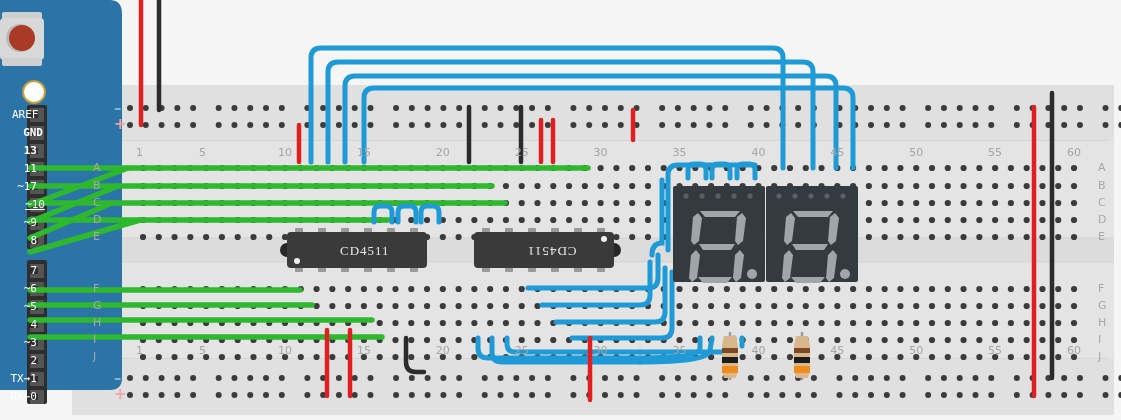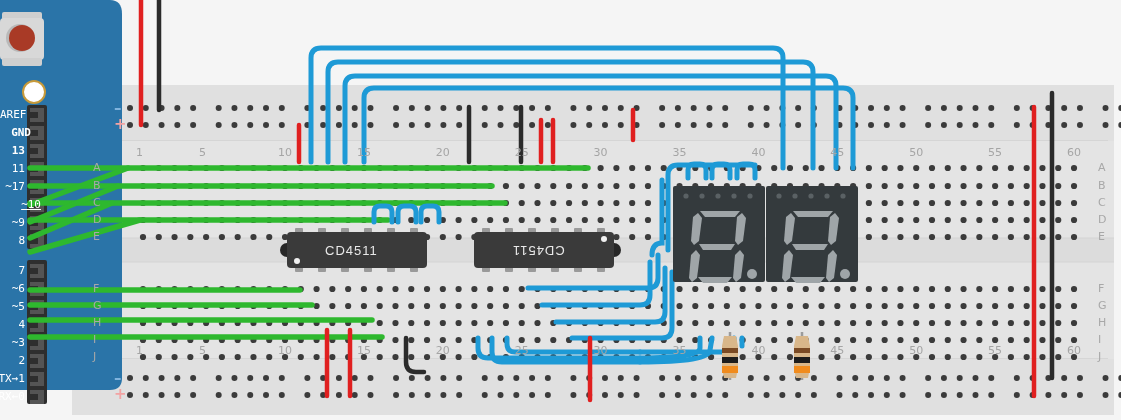--- a/index.html
+++ b/index.html
@@ -10,24 +10,24 @@
     overflow:hidden;
     position:relative;
   }
   #stage{position:absolute;left:0;top:0;width:1121px;height:420px;}
   #stage > svg{position:absolute;left:0;top:0;}
   .lbl{position:absolute;font-size:11px;color:#9a9a9a;}
   .lbl.col{font-size:11px;color:#a5a5a5;}
   .lbl.row{font-size:11px;color:#a8a8a8;}
   .ardlbl{position:absolute;font-size:11px;color:#ffffff;
           font-family:"DejaVu Sans Mono","Liberation Mono",monospace;
-          text-align:right;letter-spacing:0px;}
+          text-align:right;letter-spacing:0px;margin-left:12px;}
   .iclbl{position:absolute;color:#e8e8e8;font-size:13px;
-         font-family:Liberation Sans, sans-serif;
-         letter-spacing:1px;white-space:nowrap;}
+         font-family:Liberation Serif, serif;
+         letter-spacing:1px;white-space:nowrap;margin-left:15px;}
   .iclbl.flip{transform:rotate(180deg);}
 </style>
 </head>
 <body>
 
 <div id="stage">
 
 <svg width="1121" height="420">
   <defs>
     <clipPath id="bbclip">
@@ -1097,21 +1097,21 @@
     <rect x="794" y="366" width="16" height="7" fill="#f08b1d"></rect>
   </g>
 </svg>
 
 <div id="labels">
       <div class="ardlbl" style="left: 0px; width: 25px; top: 108px;">AREF</div>
       <div class="ardlbl" style="left: 6px; width: 25px; top: 126px; font-weight: bold;">GND</div>
       <div class="ardlbl" style="left: 0px; width: 25px; top: 144px; font-weight: bold;">13</div>
       <div class="ardlbl" style="left: 0px; width: 25px; top: 162px;">11</div>
       <div class="ardlbl" style="left: 0px; width: 25px; top: 180px;">~17</div>
-      <div class="ardlbl" style="left: 16px; width: 25px; top: 198px; text-decoration: underline;">~10</div>
+      <div class="ardlbl" style="left: 8px; width: 25px; top: 198px; text-decoration: underline;">~10</div>
       <div class="ardlbl" style="left: 0px; width: 25px; top: 216px;">~9</div>
       <div class="ardlbl" style="left: 0px; width: 25px; top: 234px;">8</div>
       <div class="ardlbl" style="left: -3px; width: 28px; top: 264px;">7</div>
       <div class="ardlbl" style="left: -3px; width: 28px; top: 282px;">~6</div>
       <div class="ardlbl" style="left: -3px; width: 28px; top: 300px;">~5</div>
       <div class="ardlbl" style="left: -3px; width: 28px; top: 318px;">4</div>
       <div class="ardlbl" style="left: -3px; width: 28px; top: 336px;">~3</div>
       <div class="ardlbl" style="left: -3px; width: 28px; top: 354px;">2</div>
       <div class="ardlbl" style="left: -3px; width: 28px; top: 372px;">TX→1</div>
       <div class="ardlbl" style="left: -3px; width: 28px; top: 390px;">RX←0</div>

